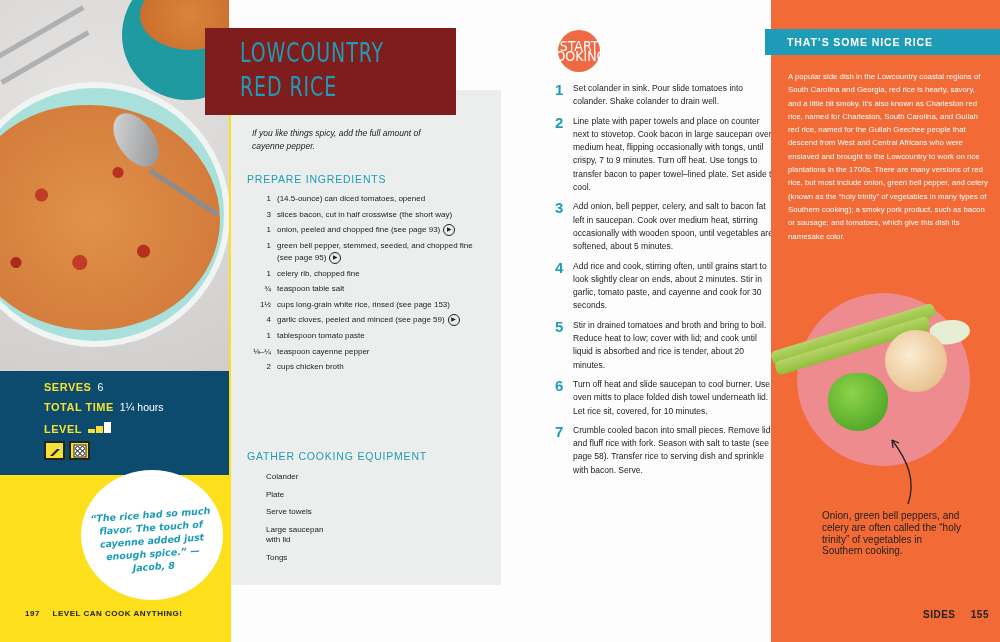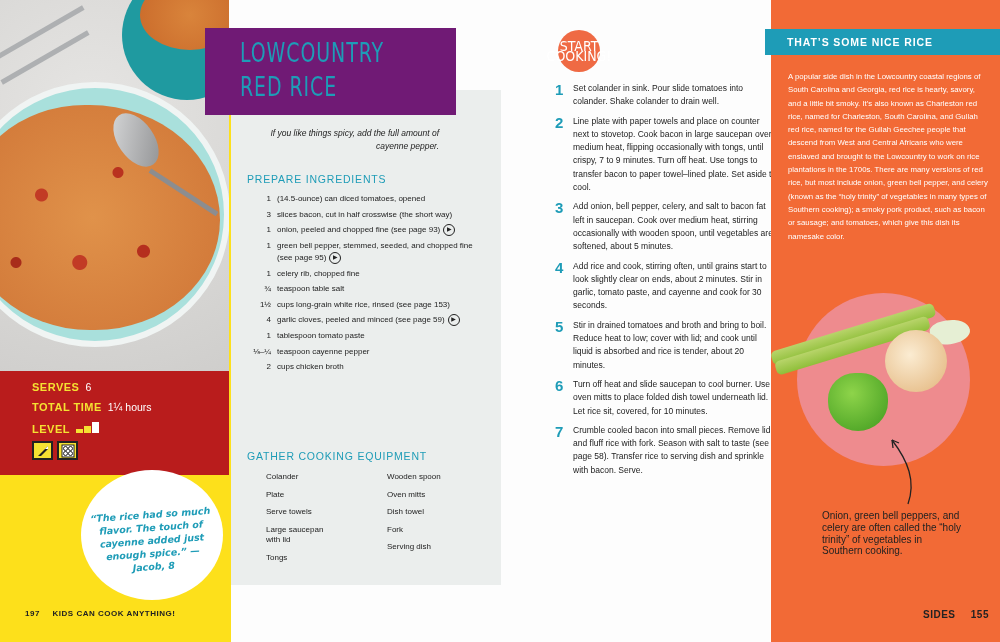--- a/index.html
+++ b/index.html
@@ -17,21 +17,21 @@
       radial-gradient(circle at 60% 30%, #b9321f 0 5px, transparent 6px),
       radial-gradient(circle at 45% 70%, #c23b25 0 7px, transparent 8px),
       radial-gradient(circle at 70% 65%, #b52f1e 0 6px, transparent 7px),
       radial-gradient(circle at 20% 70%, #a82c1a 0 5px, transparent 6px),
       radial-gradient(circle, #e0924a, #cf7436); }
   .photo .spoon { position: absolute; left: 118px; top: 110px; width: 36px; height: 60px; border-radius: 50%; background: linear-gradient(135deg,#d9dadb,#8e8f91); transform: rotate(-35deg); }
   .photo .spoon-handle { position: absolute; left: 150px; top: 168px; width: 80px; height: 5px; background: #8c8d8f; transform: rotate(33deg); transform-origin: left; }
   .photo .fork { position: absolute; left: -10px; top: 30px; width: 100px; height: 5px; background: #aeb0b2; transform: rotate(-30deg); }
   .photo .fork.f2 { top: 55px; left: -5px; }
 
-  .info-box { position: absolute; left: 0; top: 371px; width: 229px; height: 104px; background: #b91c1c; padding: 10px 0 0 32px; }
+  .info-box { position: absolute; left: 0; top: 371px; width: 229px; height: 104px; background: #0c4a6e; padding: 10px 0 0 44px; }
   .info-row { display: flex; align-items: baseline; margin-bottom: 6px; height: 14px; }
   .info-label { color: #f5e132; font-weight: bold; font-size: 11px; letter-spacing: 0.5px; margin-right: 6px; }
   .info-value { color: #fff; font-size: 10.5px; }
   .level-bars { display: flex; align-items: flex-end; gap: 1px; height: 12px; }
   .level-bars span { display: inline-block; width: 7px; }
   .bar1 { height: 4px; background: #f5e132; }
   .bar2 { height: 7px; background: #f5e132; }
   .bar3 { height: 11px; background: #fff; }
   .tool-icons { display: flex; gap: 4px; margin-top: 2px; }
   .tool-icon { width: 21px; height: 19px; background: #f5e132; border: 2px solid #222; display: flex; align-items: center; justify-content: center; font-size: 11px; color: #222; }
@@ -39,34 +39,34 @@
   .left-yellow { position: absolute; left: 0; top: 475px; width: 229px; height: 167px; background: #fde01b; }
   .quote-circle { position: absolute; left: 81px; top: 470px; width: 142px; height: 130px; border-radius: 50%; background: #fff; display: flex; align-items: center; justify-content: center; text-align: center; padding: 10px 8px 0; }
   .quote-text { font-family: "DejaVu Sans", sans-serif; font-style: italic; font-weight: bold; color: #1e9cb7; font-size: 9.5px; line-height: 13px; transform: rotate(-4deg); }
   .footer-left { position: absolute; left: 25px; top: 609px; font-size: 8px; font-weight: bold; letter-spacing: 0.5px; color: #222; }
   .footer-left .pg { margin-right: 10px; }
 
   
   .yellow-strip { position: absolute; left: 229px; top: 90px; width: 2px; height: 552px; background: #fde01b; }
 
   
-  .title-box { position: absolute; left: 205px; top: 28px; width: 251px; height: 87px; background: #701a75; padding: 8px 0 0 35px; z-index: 2; }
+  .title-box { position: absolute; left: 205px; top: 28px; width: 251px; height: 87px; background: #7f1d1d; padding: 8px 0 0 35px; z-index: 2; }
   .title-line { font-family: "DejaVu Sans Condensed", "DejaVu Sans", sans-serif; color: #1e9cb7; font-size: 27px; letter-spacing: 1.2px; line-height: 34px; transform: scaleX(0.78); transform-origin: left; white-space: nowrap; }
 
   
   .gray-panel { position: absolute; left: 231px; top: 90px; width: 270px; height: 495px; background: #ebeeed; }
-  .intro { position: absolute; left: 239px; top: 127px; width: 200px; font-style: italic; font-size: 8.5px; line-height: 13px; color: #222; text-align: right; }
+  .intro { position: absolute; left: 252px; top: 127px; width: 200px; font-style: italic; font-size: 8.5px; line-height: 13px; color: #222; }
   .section-heading { position: absolute; left: 247px; font-weight: normal; color: #1e9cb7; font-size: 10.5px; letter-spacing: 0.8px; }
   .ingredients { position: absolute; left: 247px; top: 193px; width: 240px; list-style: none; }
   .ingredient { display: flex; font-size: 8px; line-height: 11.5px; margin-bottom: 4px; }
   .ing-qty { width: 24px; text-align: right; margin-right: 6px; flex-shrink: 0; }
   .ing-text { flex: 1; }
   .play-icon { display: inline-flex; width: 12px; height: 12px; border: 1.2px solid #222; border-radius: 50%; align-items: center; justify-content: center; font-size: 6px; margin-left: 3px; vertical-align: middle; }
 
-  .equipment { position: absolute; left: 266px; top: 472px; width: 200px; display: grid; grid-template-columns: 104px 96px; column-gap: 17px; }
+  .equipment { position: absolute; left: 266px; top: 472px; width: 200px; display: grid; grid-template-columns: 104px 96px; column-gap: 0; }
   .equip-col { display: flex; flex-direction: column; }
   .equip-item { font-size: 8px; line-height: 10.5px; margin-bottom: 7px; }
 
   
   .start-badge { position: absolute; left: 558px; top: 30px; width: 42px; height: 42px; border-radius: 50%; background: #ef6a44; display: flex; align-items: center; justify-content: center; text-align: center; color: #fff; font-size: 14px; line-height: 10px; font-family: "DejaVu Sans Condensed", "DejaVu Sans", sans-serif; }
   .steps { position: absolute; left: 555px; top: 82px; width: 222px; list-style: none; }
   .step { display: flex; margin-bottom: 6px; }
   .step-num { width: 18px; color: #1e9cb7; font-weight: bold; font-size: 15px; line-height: 16px; flex-shrink: 0; }
   .step-text { font-size: 8.5px; line-height: 13.3px; color: #222; }
 
@@ -136,21 +136,21 @@
     </div>
   </div>
 </div>
 
 <div class="left-yellow"></div>
 <div class="quote-circle">
   <p class="quote-text">“The rice had so much flavor. The touch of cayenne added just enough spice.” —Jacob, 8</p>
 </div>
 <div class="footer-left">
   <span class="pg">197</span>
-  <span>KIDS CAN COOK ANYTHING!</span>
+  <span>LEVEL CAN COOK ANYTHING!</span>
 </div>
 
 <div class="yellow-strip"></div>
 <div class="gray-panel"></div>
 
 <div class="title-box">
   <div class="title-line">LOWCOUNTRY</div>
   <div class="title-line">RED RICE</div>
 </div>
 
@@ -207,27 +207,20 @@
 
 <h2 class="section-heading" style="top:450px">GATHER COOKING EQUIPMENT</h2>
 
 <div class="equipment">
   <div class="equip-col">
     <span class="equip-item">Colander</span>
     <span class="equip-item">Plate</span>
     <span class="equip-item">Serve towels</span>
     <span class="equip-item" style="width:70px">Large saucepan with lid</span>
     <span class="equip-item">Tongs</span>
-  </div>
-  <div class="equip-col">
-    <span class="equip-item">Wooden spoon</span>
-    <span class="equip-item">Oven mitts</span>
-    <span class="equip-item">Dish towel</span>
-    <span class="equip-item">Fork</span>
-    <span class="equip-item">Serving dish</span>
   </div>
 </div>
 
 <div class="start-badge">START COOKING!</div>
 <ol class="steps">
   <li class="step">
       <span class="step-num">1</span>
       <span class="step-text">Set colander in sink. Pour slide tomatoes into colander. Shake colander to drain well.</span>
     </li>
   <li class="step">

